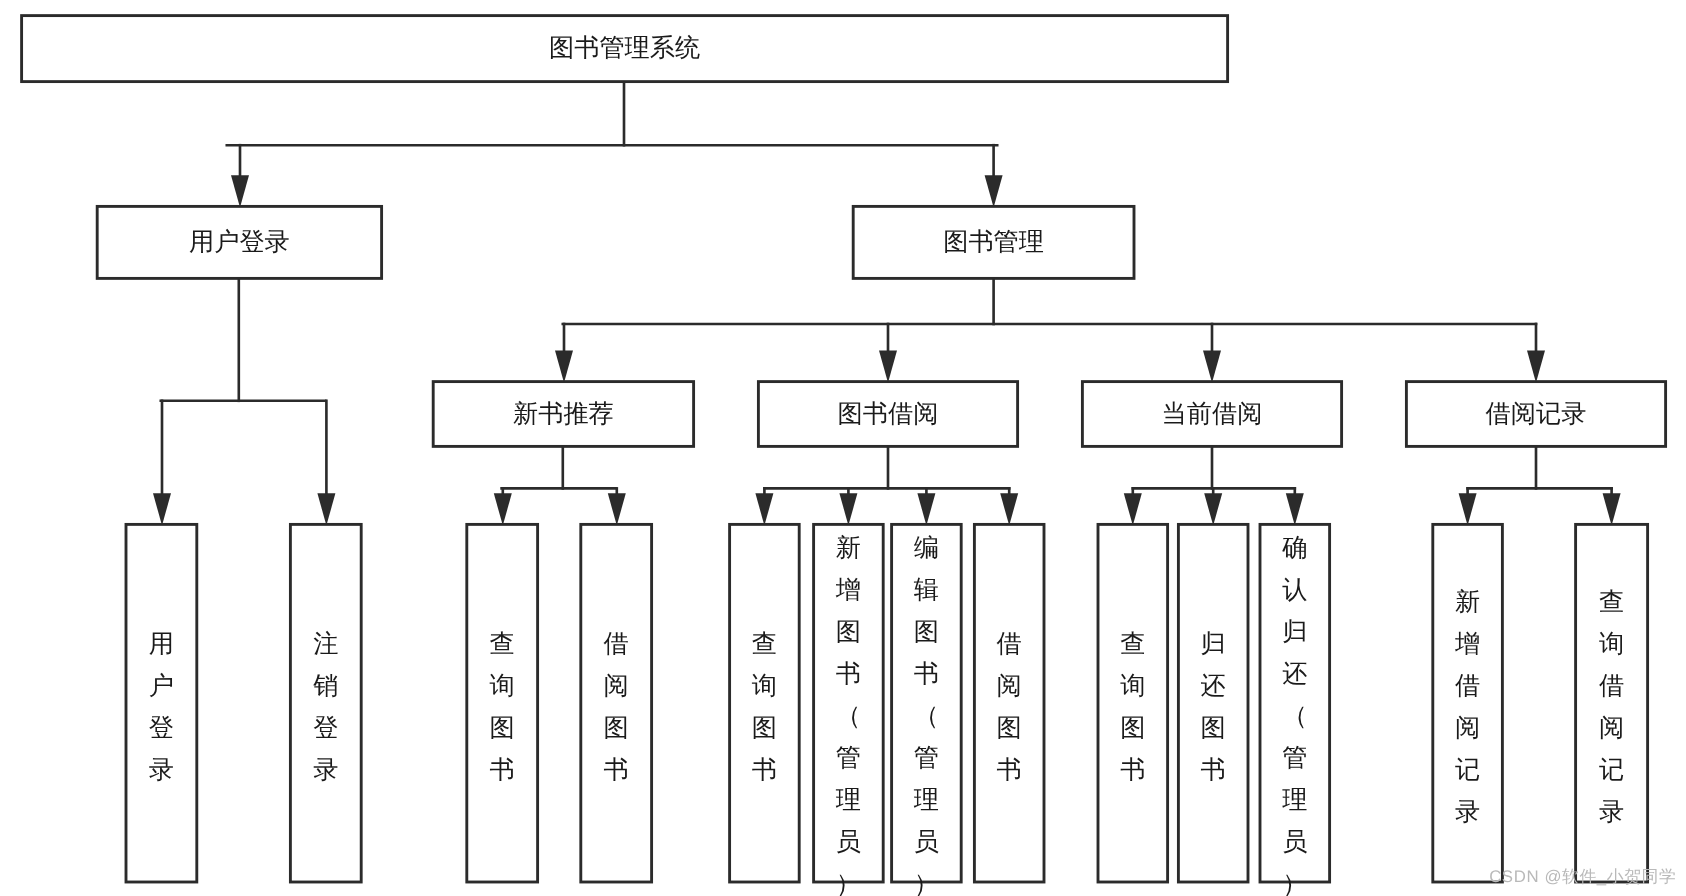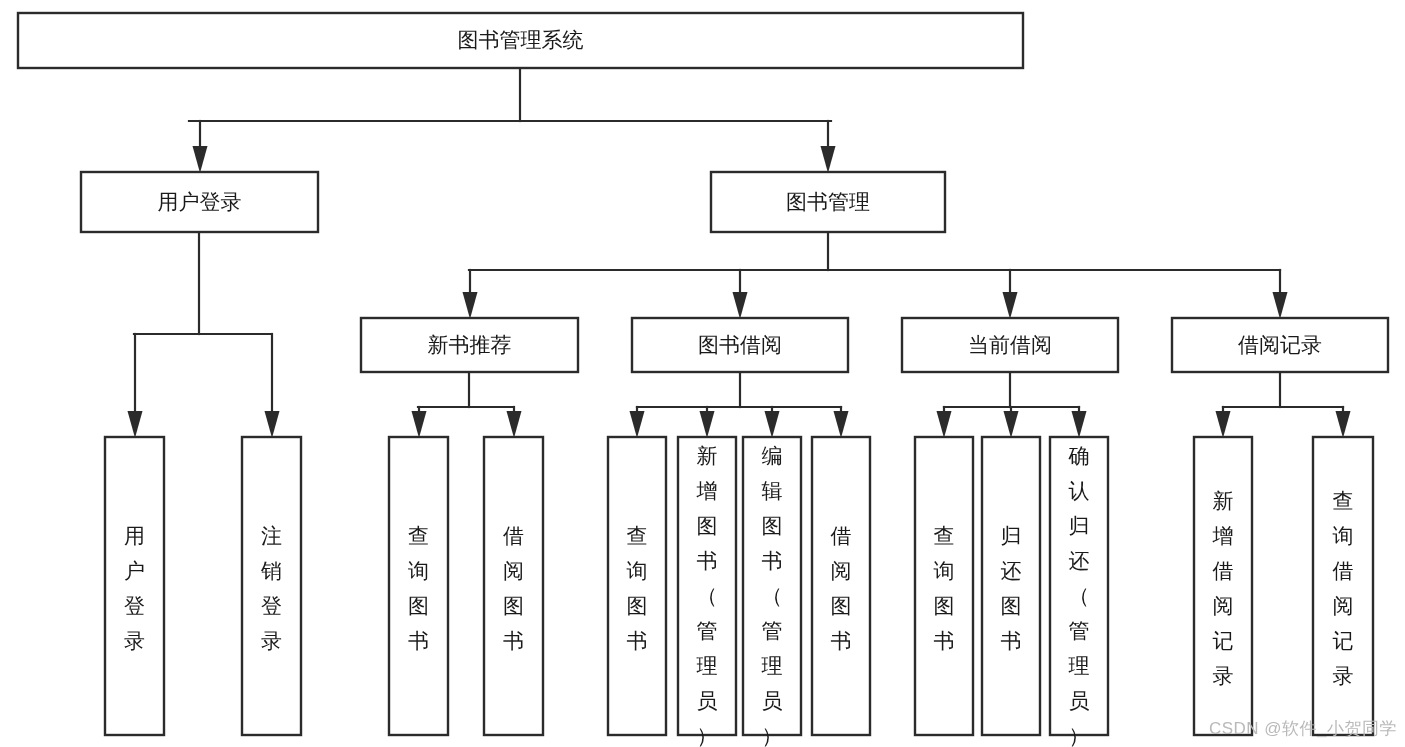--- a/index.html
+++ b/index.html
@@ -52,21 +52,21 @@
     font-family: "Liberation Sans", "DejaVu Sans", sans-serif;
     fill: #1a1a1a;
     font-size: 21px;
     text-anchor: middle;
   }
   .watermark {
     position: absolute;
     right: 8px;
     bottom: 7px;
     font-family: "Liberation Sans", "DejaVu Sans", sans-serif;
-    font-size: 17px;
+    font-size: 14px;
     color: #b9b9b9;
     white-space: nowrap;
     letter-spacing: 0.5px;
   }
 </style>
 </head>
 <body>
 
 <div id="diagram-root">
 

